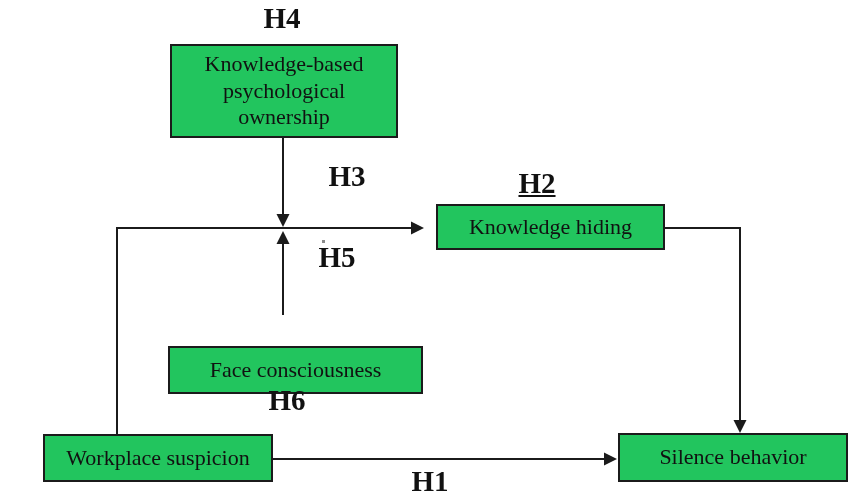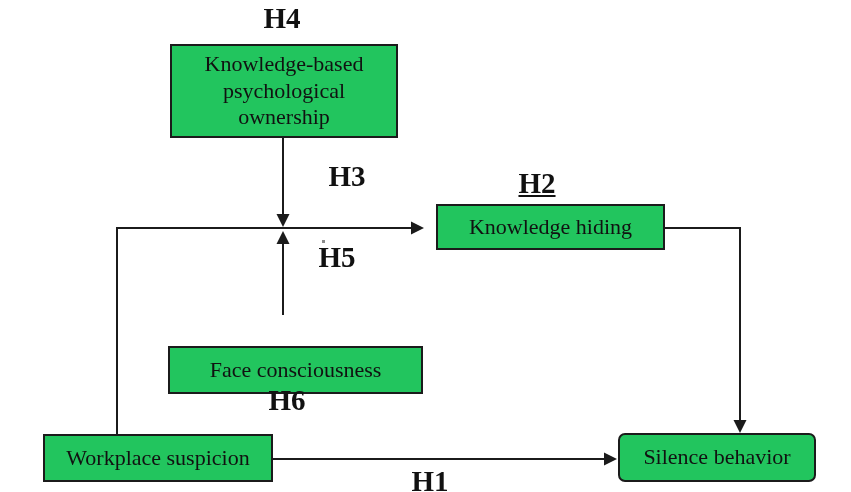--- a/index.html
+++ b/index.html
@@ -33,21 +33,21 @@
     display: flex;
     align-items: center;
     justify-content: center;
     text-align: center;
     padding: 2px 6px;
   }
   .node-kpo { left: 170px; top: 44px;  width: 228px; height: 94px; }
   .node-kh  { left: 436px; top: 204px; width: 229px; height: 46px; }
   .node-fc  { left: 168px; top: 314px; width: 255px; height: 48px; margin-top: 32px; }
   .node-ws  { left: 3px;   top: 434px; width: 230px; height: 48px; margin-left: 40px; }
-  .node-sb  { left: 618px; top: 433px; width: 198px; height: 49px; border-radius: 7px; }
+  .node-sb  { left: 618px; top: 433px; width: 230px; height: 49px; }
   .hlabel {
     position: absolute;
     transform: translateX(-50%);
     font-weight: bold;
     font-size: 29px;
     color: #111111;
     white-space: nowrap;
   }
   .hlabel-h4 { left: 282px; top: 2px; }
   .hlabel-h3 { left: 347px; top: 160px; }

